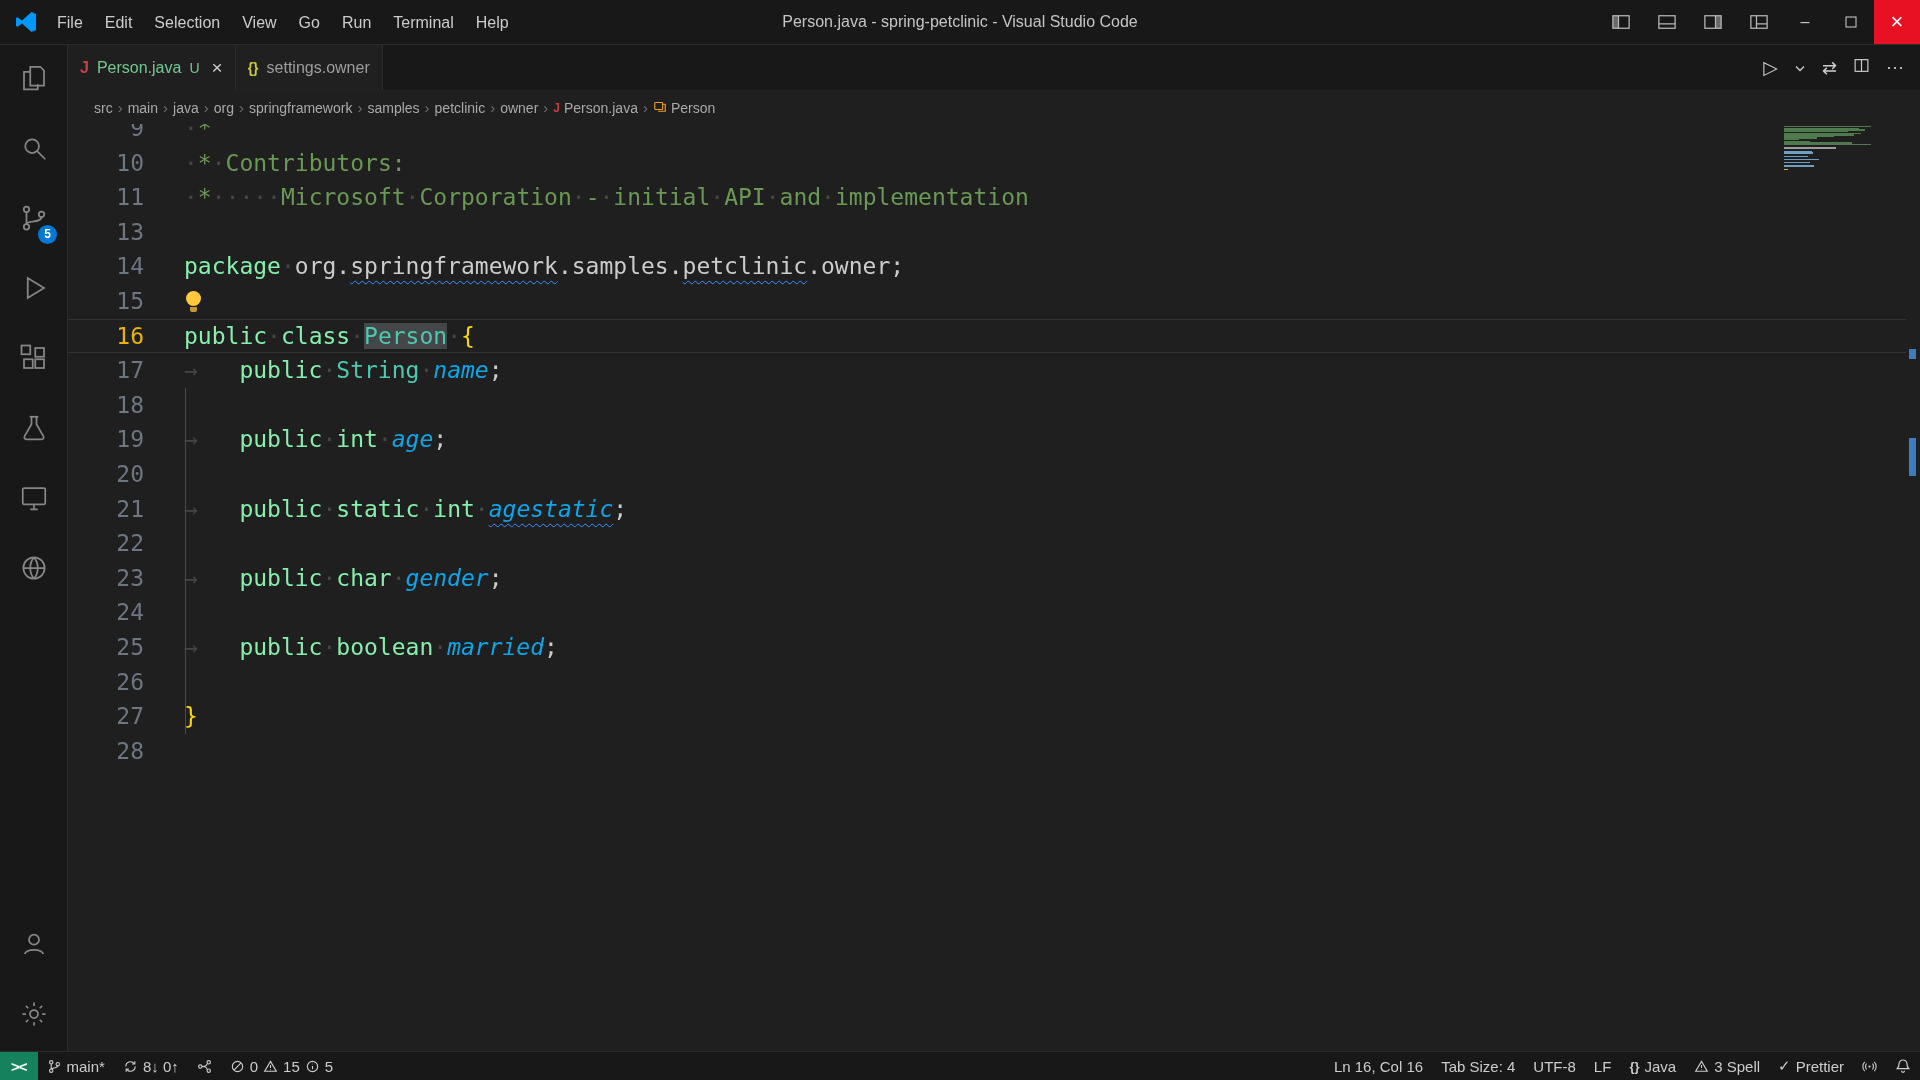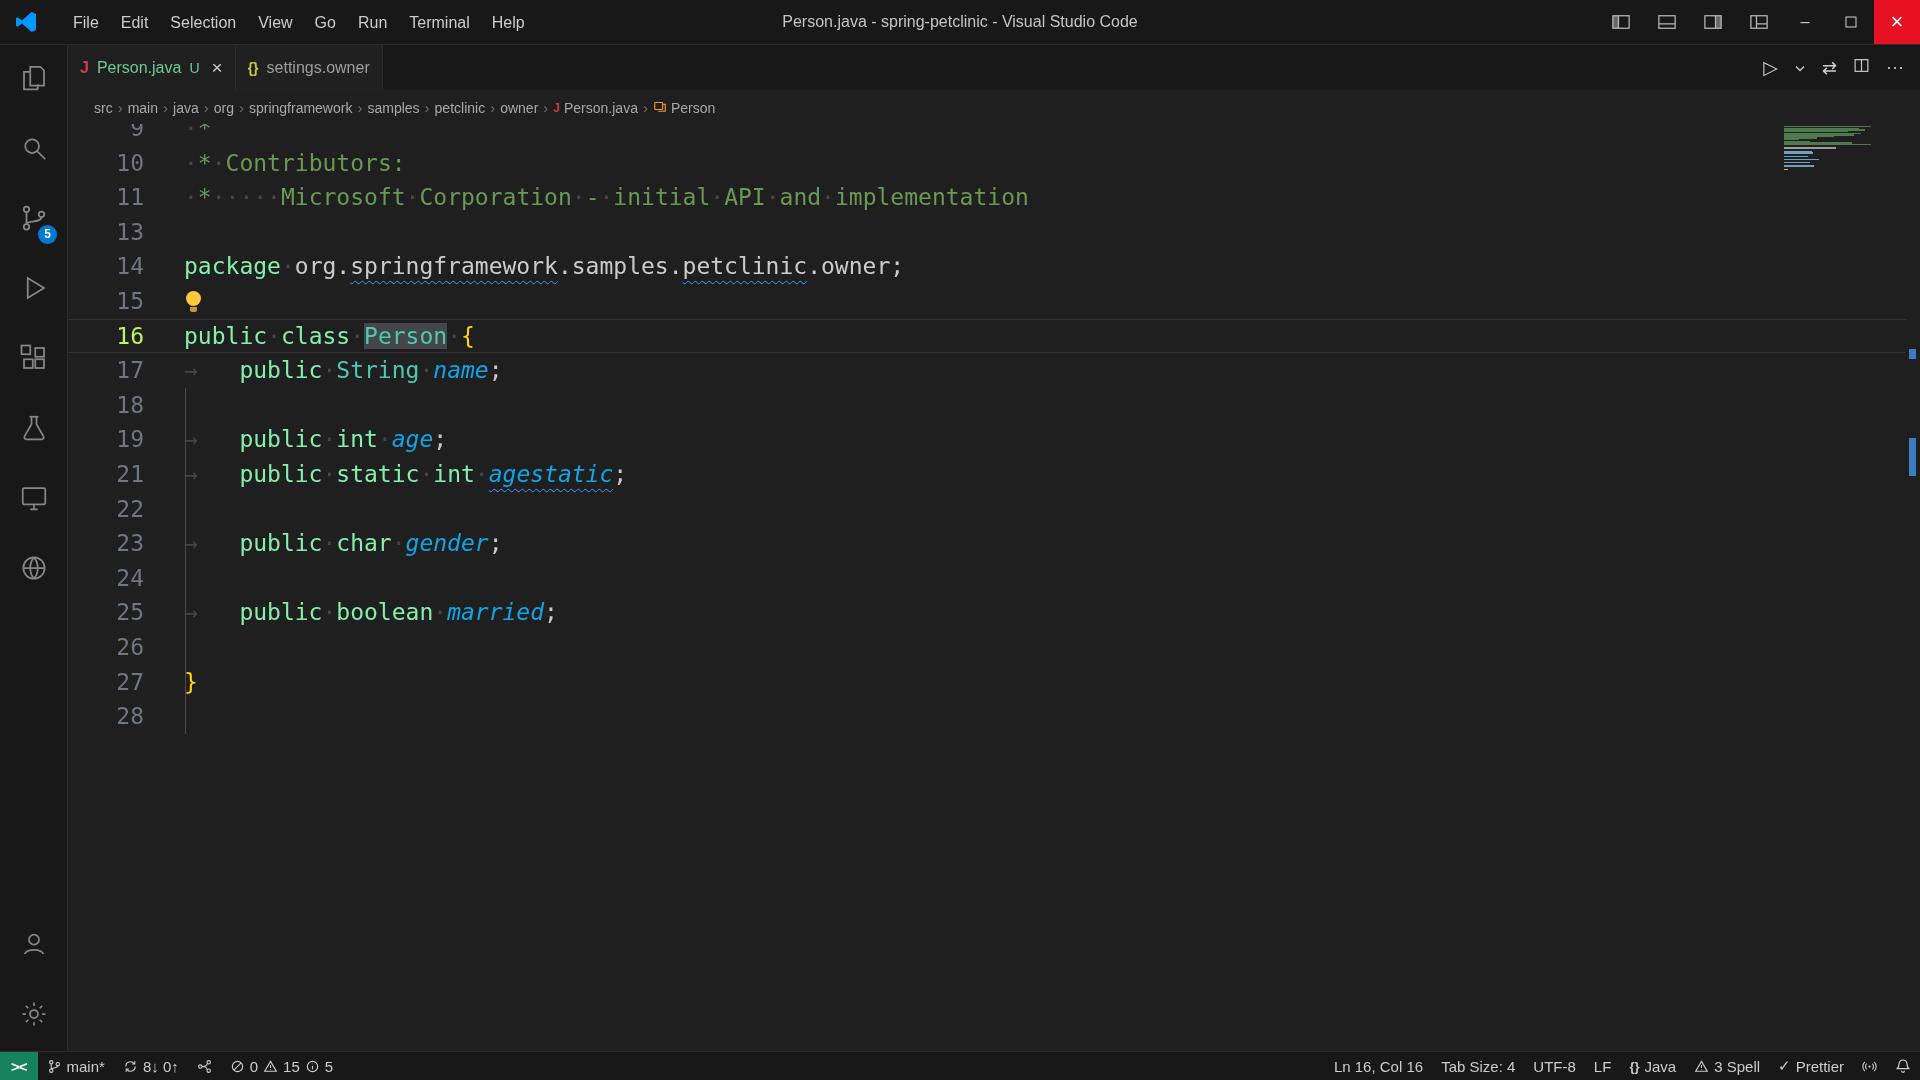--- a/index.html
+++ b/index.html
@@ -1,21 +1,21 @@
 <!DOCTYPE html>
 <html><head>
 <meta charset="utf-8">
 <style>
   * { margin:0; padding:0; box-sizing:border-box; }
   html,body { width:1920px; height:1080px; overflow:hidden; }
   body { background:#1f1f1f; font-family:"Liberation Sans",sans-serif; color:#cccccc; }
 
   
   .titlebar { height:45px; background:#181818; border-bottom:1px solid #2b2b2b; display:flex; align-items:center; position:relative; }
-  .tb-left { display:flex; align-items:center; padding-left:14px; gap:16px; z-index:2; }
+  .tb-left { display:flex; align-items:center; padding-left:14px; gap:0; z-index:2; }
   .logo { display:flex; align-items:center; margin-right:8px; }
   .menubar { display:flex; }
   .menu-item { padding:0 11px; font-size:16px; color:#cccccc; height:45px; line-height:45px; cursor:default; }
   .tb-title { position:absolute; left:0; right:0; text-align:center; font-size:16px; color:#c5c5c5; z-index:1; }
   .tb-right { margin-left:auto; display:flex; height:100%; align-items:center; z-index:2; }
   .layout-btn, .win-btn { width:46px; height:100%; display:flex; align-items:center; justify-content:center; }
   .close-btn { background:#e81123; color:#ffffff; font-size:22px; line-height:1; }
 
   
   .main { display:flex; height:1006px; }
@@ -49,21 +49,21 @@
   .bc-sep { color:#6e6e6e; margin:0 5px; font-size:15px; }
   .bc-java { color:#cc3e44; font-weight:bold; font-size:12px; }
 
   
   .editor { position:relative; flex:1; overflow:hidden; }
   .code-lines { position:absolute; left:0; top:-13px; right:14px; }
   .crow { display:flex; height:34.6px; line-height:34.6px; font-family:"DejaVu Sans Mono",monospace; font-size:23px; white-space:pre; }
   .crow .ln { width:76px; flex:none; text-align:right; color:#6e7681; }
   .crow .ct { padding-left:40px; flex:1; }
   .crow.current { box-shadow: inset 0 1px 0 #323232, inset 0 -1px 0 #323232; }
-  .crow.current .ln { color:#bef264; }
+  .crow.current .ln { color:#eab308; }
 
   .tk-kw  { color:#86efac; }
   .tk-type{ color:#4ec9b0; }
   .tk-var { color:#0ea5e9;font-style:italic; }
   .tk-com { color:#6a9955; }
   .tk-pln { color:#cccccc; }
   .tk-br  { color:#ffd700; }
   .tk-ws  { color:#454545; }
   .tk-tab { color:#454545; display:inline-block; width:4ch; }
   .tk-sq  { text-decoration-line:underline; text-decoration-style:wavy; text-decoration-color:#3794ff; text-decoration-thickness:1px; text-underline-offset:6px; }
@@ -286,20 +286,21 @@
         <div class="crow"><span class="ln">9</span><span class="ct"><span class="tk-ws">·</span><span class="tk-com">*</span></span></div>
             <div class="crow"><span class="ln">10</span><span class="ct"><span class="tk-ws">·</span><span class="tk-com">*</span><span class="tk-ws">·</span><span class="tk-com">Contributors:</span></span></div>
             <div class="crow"><span class="ln">11</span><span class="ct"><span class="tk-ws">·</span><span class="tk-com">*</span><span class="tk-ws">·····</span><span class="tk-com">Microsoft</span><span class="tk-ws">·</span><span class="tk-com">Corporation</span><span class="tk-ws">·</span><span class="tk-com">-</span><span class="tk-ws">·</span><span class="tk-com">initial</span><span class="tk-ws">·</span><span class="tk-com">API</span><span class="tk-ws">·</span><span class="tk-com">and</span><span class="tk-ws">·</span><span class="tk-com">implementation</span></span></div>
             <div class="crow"><span class="ln">13</span><span class="ct"></span></div>
             <div class="crow"><span class="ln">14</span><span class="ct"><span class="tk-kw">package</span><span class="tk-ws">·</span><span class="tk-pln">org.</span><span class="tk-pln tk-sq">springframework</span><span class="tk-pln">.samples.</span><span class="tk-pln tk-sq">petclinic</span><span class="tk-pln">.owner;</span></span></div>
             <div class="crow"><span class="ln">15</span><span class="ct"><span class="tk-bulb"></span></span></div>
             <div class="crow current"><span class="ln">16</span><span class="ct"><span class="tk-kw">public</span><span class="tk-ws">·</span><span class="tk-kw">class</span><span class="tk-ws">·</span><span class="tk-type tk-hl">Person</span><span class="tk-ws">·</span><span class="tk-br">{</span></span></div>
             <div class="crow"><span class="ln">17</span><span class="ct"><span class="tk-tab">→</span><span class="tk-kw">public</span><span class="tk-ws">·</span><span class="tk-type">String</span><span class="tk-ws">·</span><span class="tk-var">name</span><span class="tk-pln">;</span></span></div>
             <div class="crow"><span class="ln">18</span><span class="ct"></span></div>
             <div class="crow"><span class="ln">19</span><span class="ct"><span class="tk-tab">→</span><span class="tk-kw">public</span><span class="tk-ws">·</span><span class="tk-kw">int</span><span class="tk-ws">·</span><span class="tk-var">age</span><span class="tk-pln">;</span></span></div>
+            <div class="crow"><span class="ln">20</span><span class="ct"></span></div>
             <div class="crow"><span class="ln">21</span><span class="ct"><span class="tk-tab">→</span><span class="tk-kw">public</span><span class="tk-ws">·</span><span class="tk-kw">static</span><span class="tk-ws">·</span><span class="tk-kw">int</span><span class="tk-ws">·</span><span class="tk-var tk-sq">agestatic</span><span class="tk-pln">;</span></span></div>
             <div class="crow"><span class="ln">22</span><span class="ct"></span></div>
             <div class="crow"><span class="ln">23</span><span class="ct"><span class="tk-tab">→</span><span class="tk-kw">public</span><span class="tk-ws">·</span><span class="tk-kw">char</span><span class="tk-ws">·</span><span class="tk-var">gender</span><span class="tk-pln">;</span></span></div>
             <div class="crow"><span class="ln">24</span><span class="ct"></span></div>
             <div class="crow"><span class="ln">25</span><span class="ct"><span class="tk-tab">→</span><span class="tk-kw">public</span><span class="tk-ws">·</span><span class="tk-kw">boolean</span><span class="tk-ws">·</span><span class="tk-var">married</span><span class="tk-pln">;</span></span></div>
             <div class="crow"><span class="ln">26</span><span class="ct"></span></div>
             <div class="crow"><span class="ln">27</span><span class="ct"><span class="tk-br">}</span></span></div>
             <div class="crow"><span class="ln">28</span><span class="ct"></span></div>
           </div>
         <div class="minimap">

